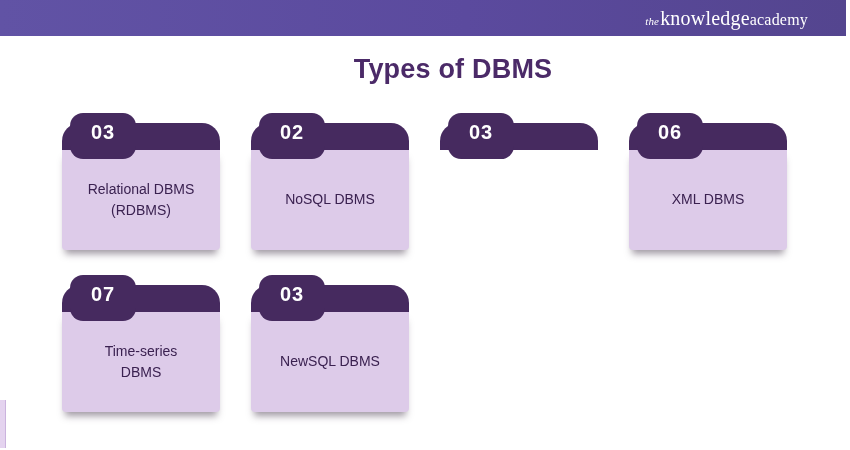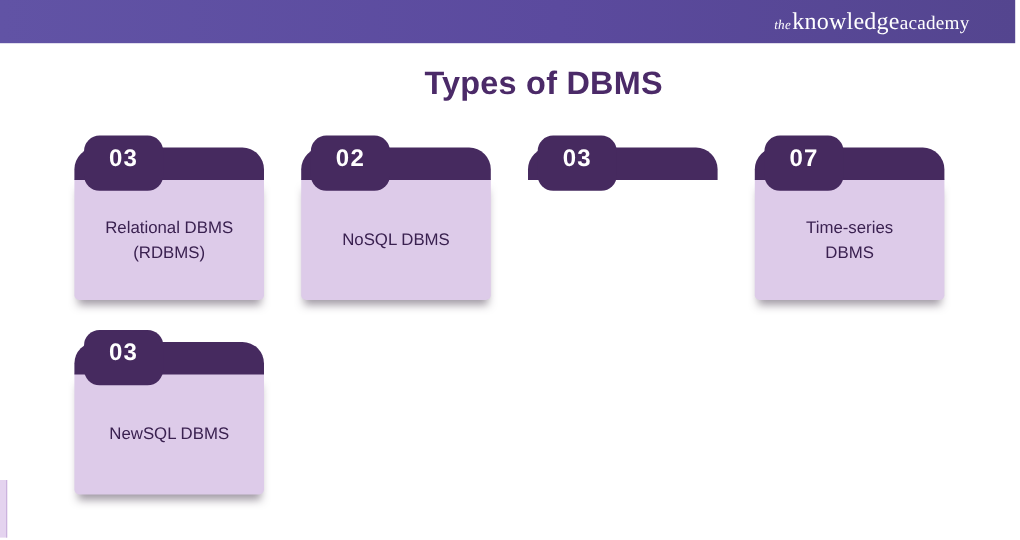--- a/index.html
+++ b/index.html
@@ -125,20 +125,29 @@
 
   <div class="card">
     <div class="header"></div>
     <div class="tab">
       <span class="num">03</span>
     </div>
   </div>
 
 
 
+  <div class="card">
+    <div class="header"></div>
+    <div class="tab">
+      <span class="num">06</span>
+    </div>
+    <div class="body">
+      <div class="label">XML DBMS</div>
+    </div>
+  </div>
 
   <div class="card">
     <div class="header"></div>
     <div class="tab">
       <span class="num">07</span>
     </div>
     <div class="body">
       <div class="label">Time-series
 DBMS</div>
     </div>

